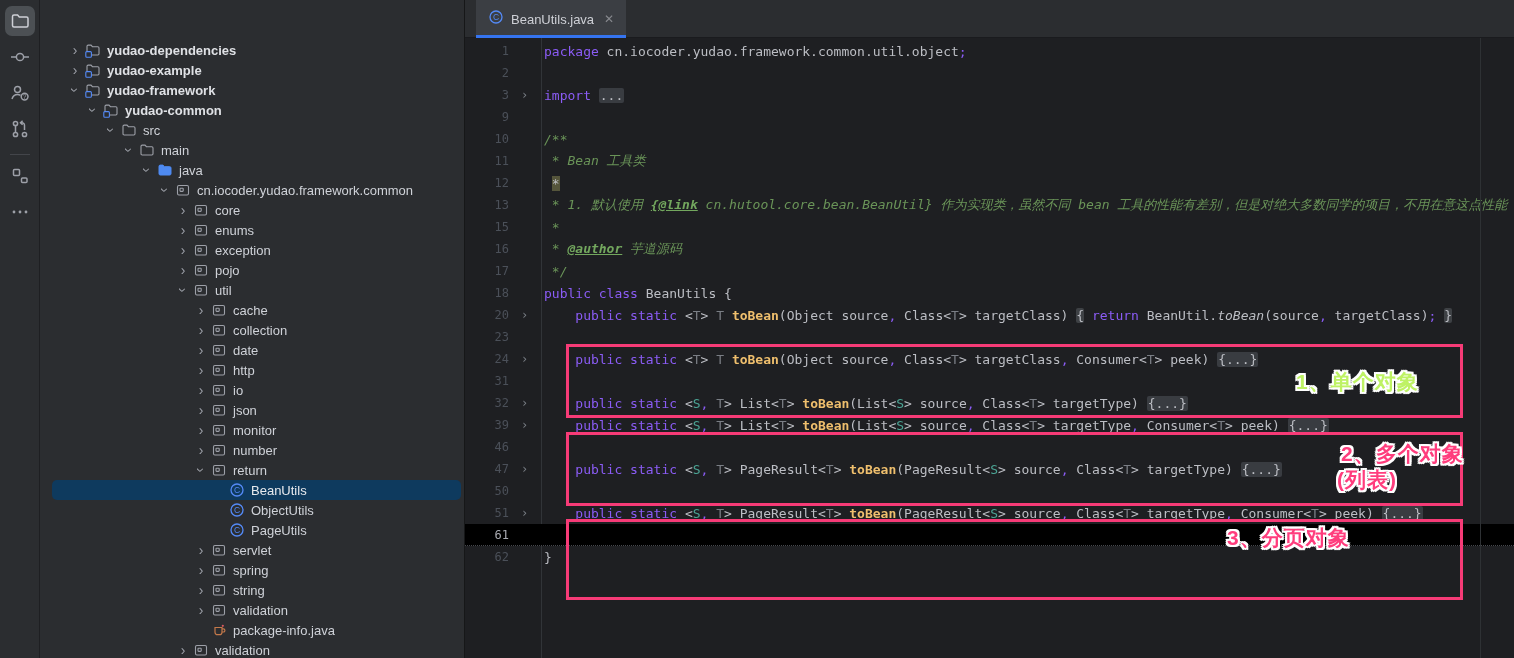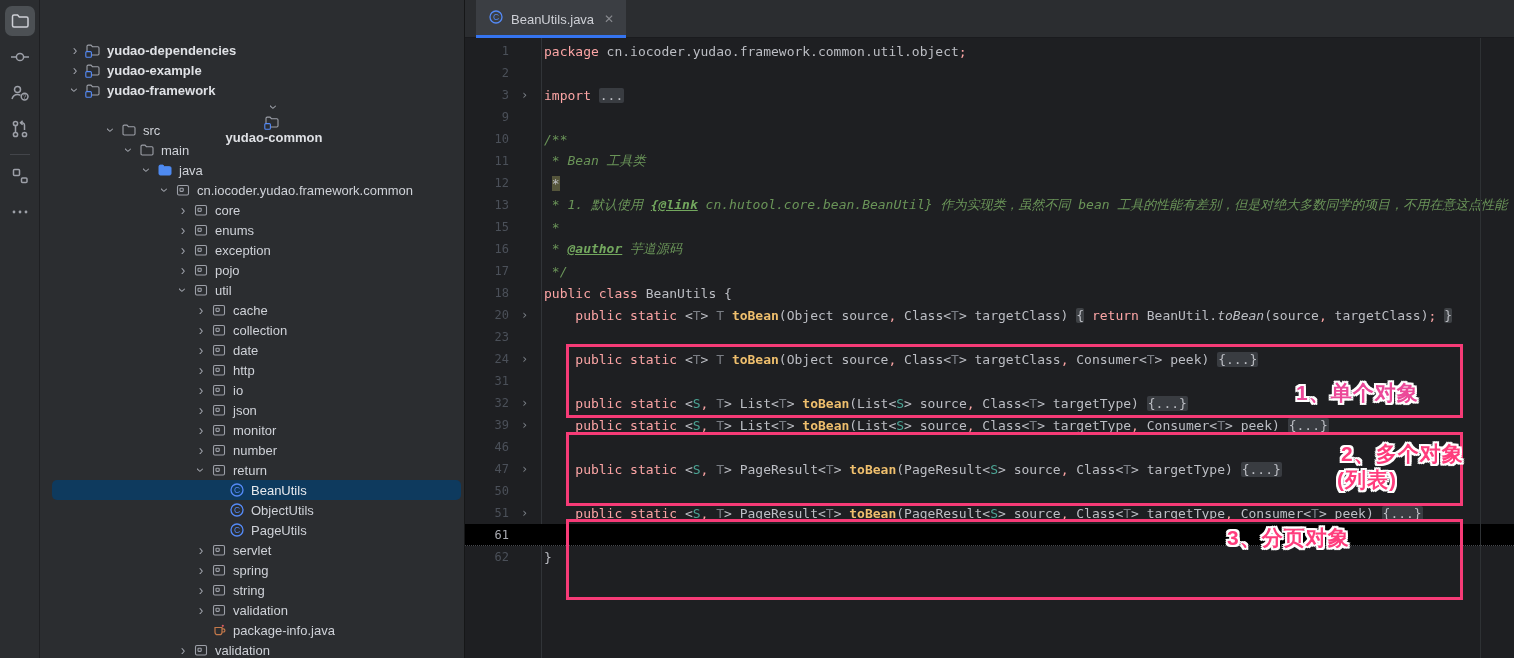--- a/index.html
+++ b/index.html
@@ -42,21 +42,21 @@
   #code-area::before{content:"";position:absolute;left:76px;top:0;bottom:0;width:1px;background:#313438;}
   #code-area::after{content:"";position:absolute;left:1015px;top:0;bottom:0;width:1px;background:#2E3134;}
   .line{position:relative;height:22px;display:flex;align-items:center;}
   .line.cur{background:#000000;border-bottom:1px dotted #47494E;box-sizing:border-box;}
   .ln{width:44px;flex:none;text-align:right;color:#4B5059;font-size:12px;}
   .line.cur .ln{color:#A9ABB2;}
   .fold{width:31px;flex:none;text-align:center;color:#7A7E85;font-size:12px;}
   .lcode{white-space:pre;padding-left:4px;color:#BCBEC4;}
 
   
-  .k{color:#fca5a5;}
+  .k{color:#8b5cf6;}
   .p{color:#BCBEC4;}
   .m{color:#EFBF6D;font-weight:bold;}
   .i{color:#BCBEC4;font-style:italic;}
   .s{color:#4BA394;}
   .t{color:#7A7E85;}
   .c{color:#6A9458;font-style:italic;}
   .cb{color:#73A75E;font-style:italic;font-weight:bold;text-decoration:underline;}
   .f{background:#393C41;color:#BCBEC4;border-radius:2px;padding:0 1px;}
   .h{background:#3E4145;border-radius:2px;}
   .chl{background:#55553B;color:#BCBEC4;}
@@ -157,21 +157,21 @@
         <div class="trow bold" style="padding-left: 26px;">
           <span class="chev exp">›</span>
           <span class="ticon">
             <svg width="16" height="16" viewBox="0 0 16 16">
               <path d="M2 4.3C2 3.6 2.5 3.1 3.2 3.1h2.8l1.4 1.6h5.4c.7 0 1.2.5 1.2 1.2v5.9c0 .7-.5 1.2-1.2 1.2H3.2c-.7 0-1.2-.5-1.2-1.2V4.3z" fill="none" stroke="#9DA0A8" stroke-width="1.1"></path>
               <rect x="0.8" y="9.6" width="5.6" height="5.6" rx="1" fill="#2B2D30" stroke="#548AF7" stroke-width="1.1"></rect>
             </svg>
           </span>
           <span class="tlabel">yudao-framework</span>
         </div>
-        <div class="trow bold" style="padding-left: 44px; flex-direction: column;">
+        <div class="trow bold" style="padding-left: 44px;">
           <span class="chev exp">›</span>
           <span class="ticon">
             <svg width="16" height="16" viewBox="0 0 16 16">
               <path d="M2 4.3C2 3.6 2.5 3.1 3.2 3.1h2.8l1.4 1.6h5.4c.7 0 1.2.5 1.2 1.2v5.9c0 .7-.5 1.2-1.2 1.2H3.2c-.7 0-1.2-.5-1.2-1.2V4.3z" fill="none" stroke="#9DA0A8" stroke-width="1.1"></path>
               <rect x="0.8" y="9.6" width="5.6" height="5.6" rx="1" fill="#2B2D30" stroke="#548AF7" stroke-width="1.1"></rect>
             </svg>
           </span>
           <span class="tlabel">yudao-common</span>
         </div>
         <div class="trow" style="padding-left: 62px;">
@@ -579,19 +579,19 @@
           <span class="fold"></span>
           <span class="lcode"><span class="p">}</span></span>
         </div>
       </div>
   </div>
 
   <div id="annotation-layer">
       <div class="ann-box" style="left: 566px; top: 344px; width: 897px; height: 74px; border-color: rgb(247, 59, 119);"></div>
       <div class="ann-box" style="left: 566px; top: 432px; width: 897px; height: 74px; border-color: rgb(247, 59, 119);"></div>
       <div class="ann-box" style="left: 566px; top: 519px; width: 897px; height: 81px; border-color: rgb(247, 59, 119);"></div>
-      <div class="ann-label" style="left: 1296px; top: 379px; color: #ec4899;">1、单个对象</div>
+      <div class="ann-label" style="left: 1296px; top: 368px; color: #bef264;">1、单个对象</div>
       <div class="ann-label" style="left: 1341px; top: 440px; color: rgb(255, 61, 125);">2、多个对象</div>
       <div class="ann-label" style="left: 1337px; top: 466px; color: rgb(255, 61, 125);">(列表)</div>
       <div class="ann-label" style="left: 1227px; top: 524px; color: rgb(255, 61, 125);">3、分页对象</div>
     </div>
 
 </div>
 
 </body></html>

